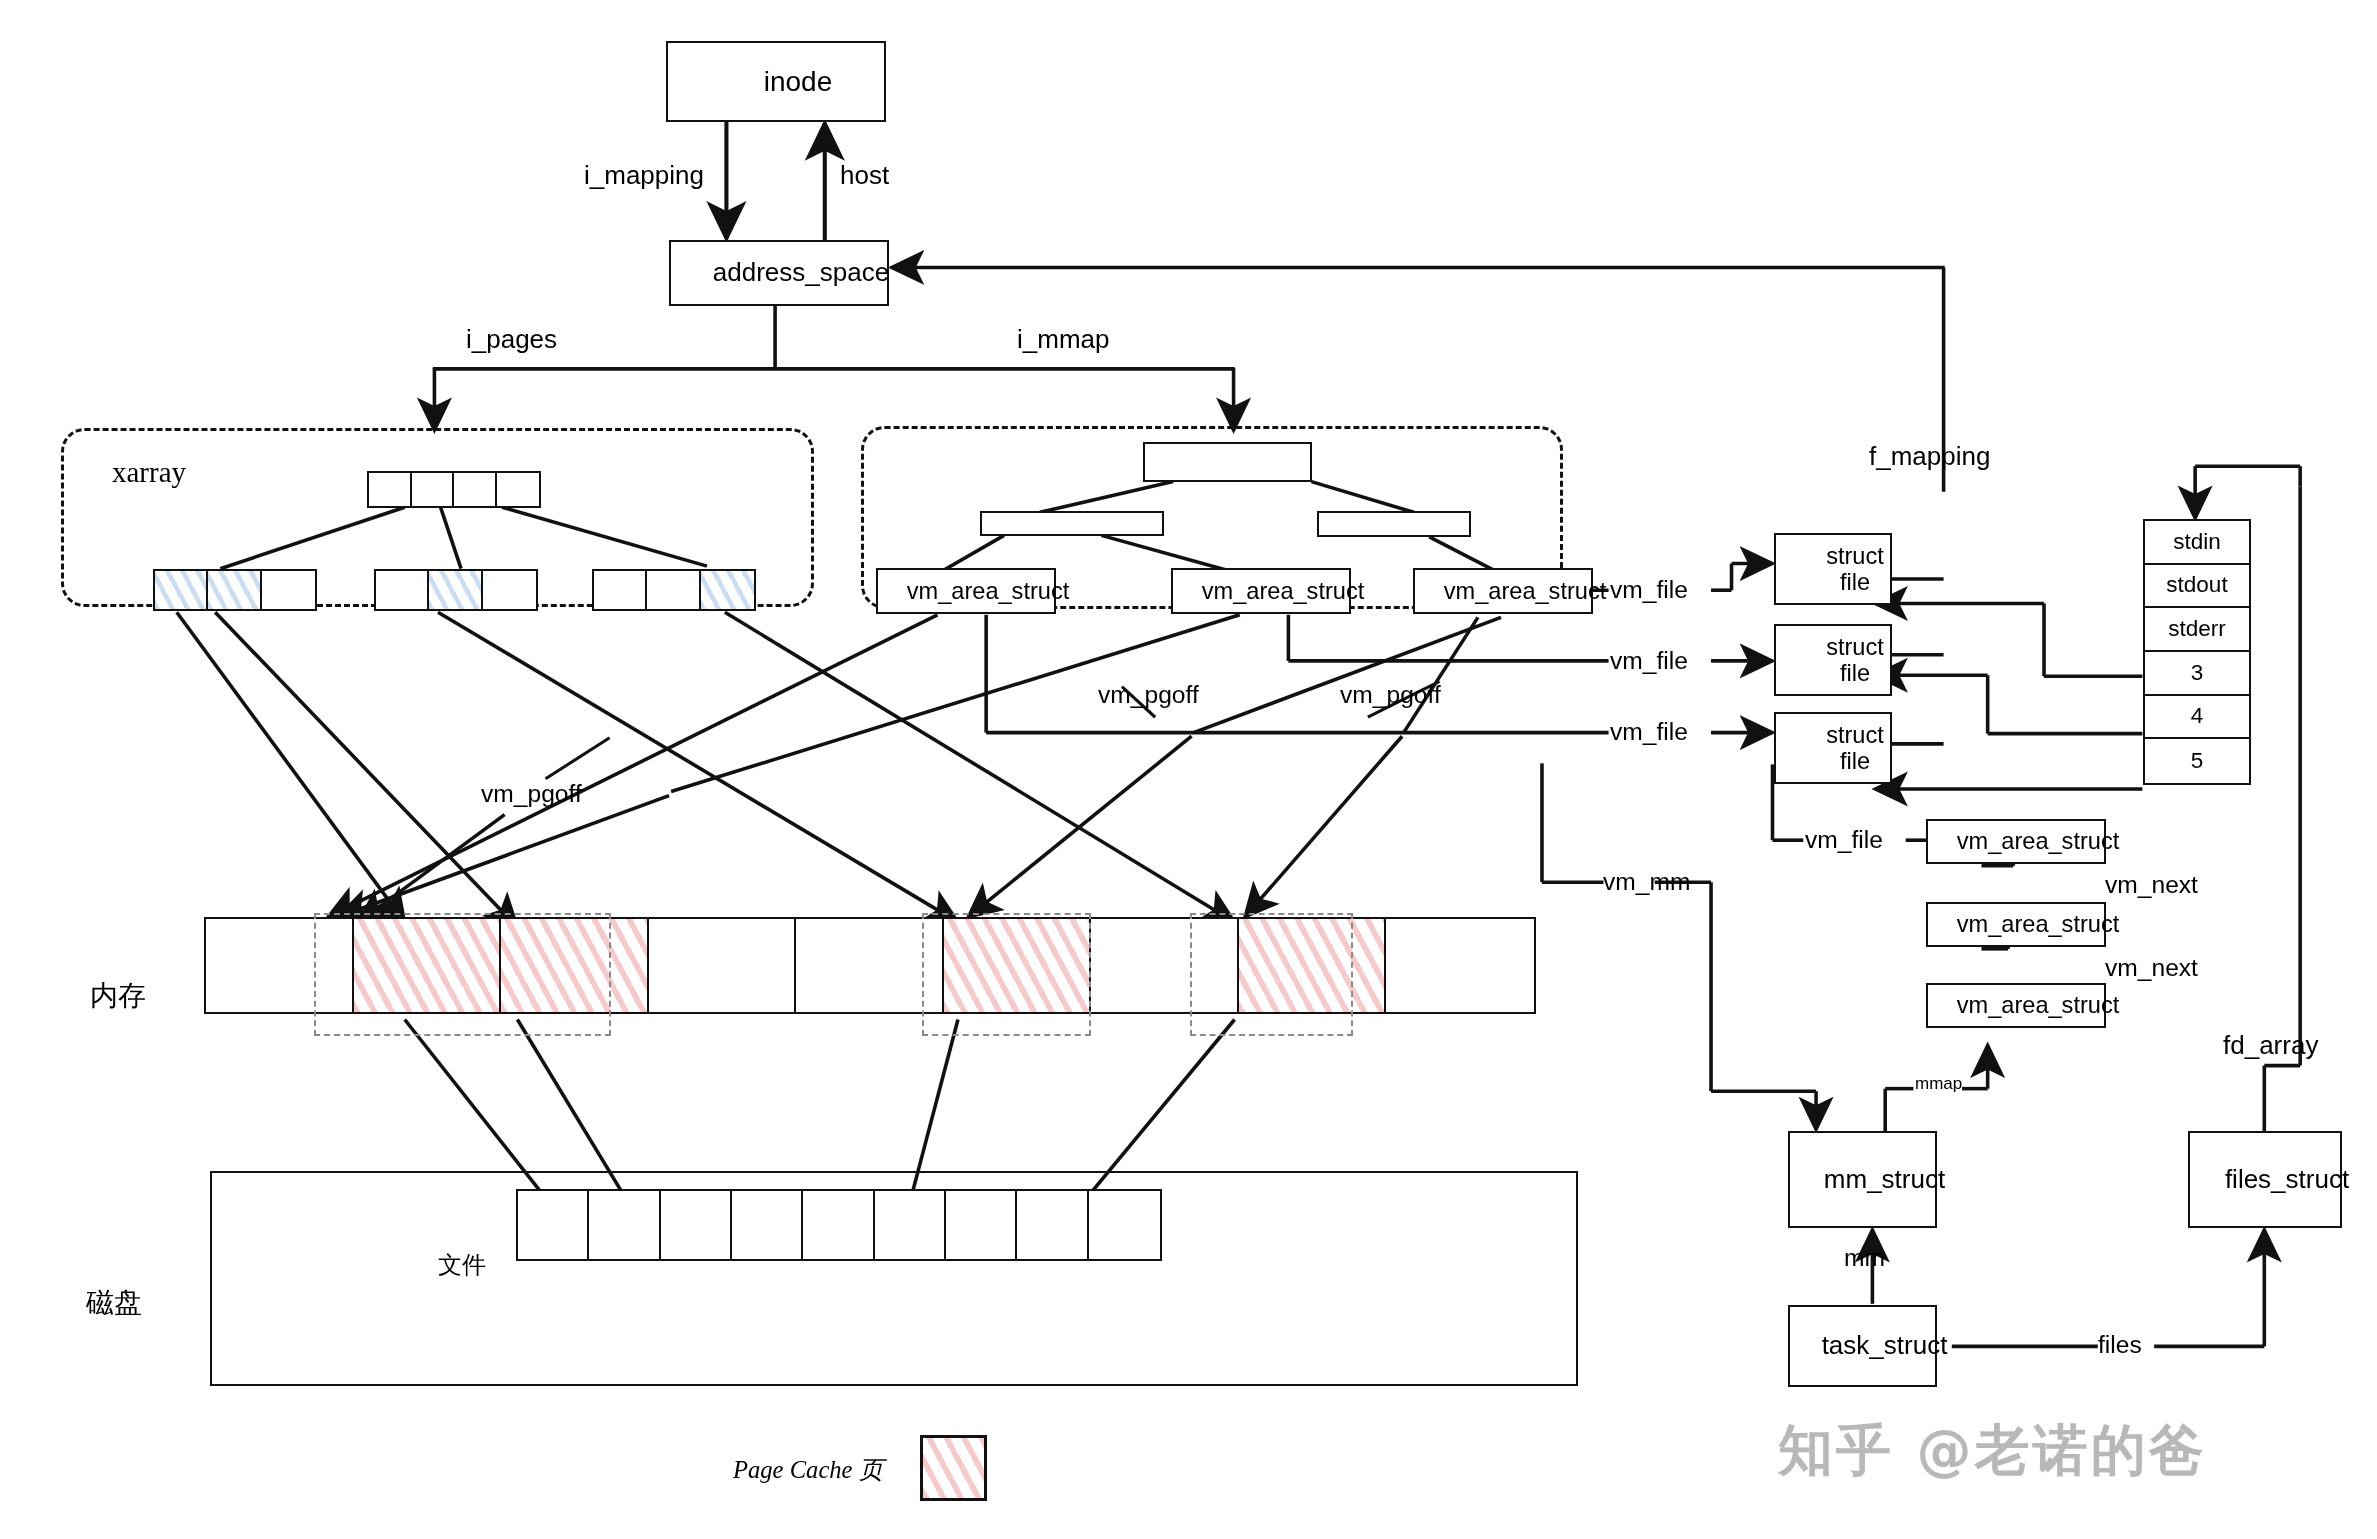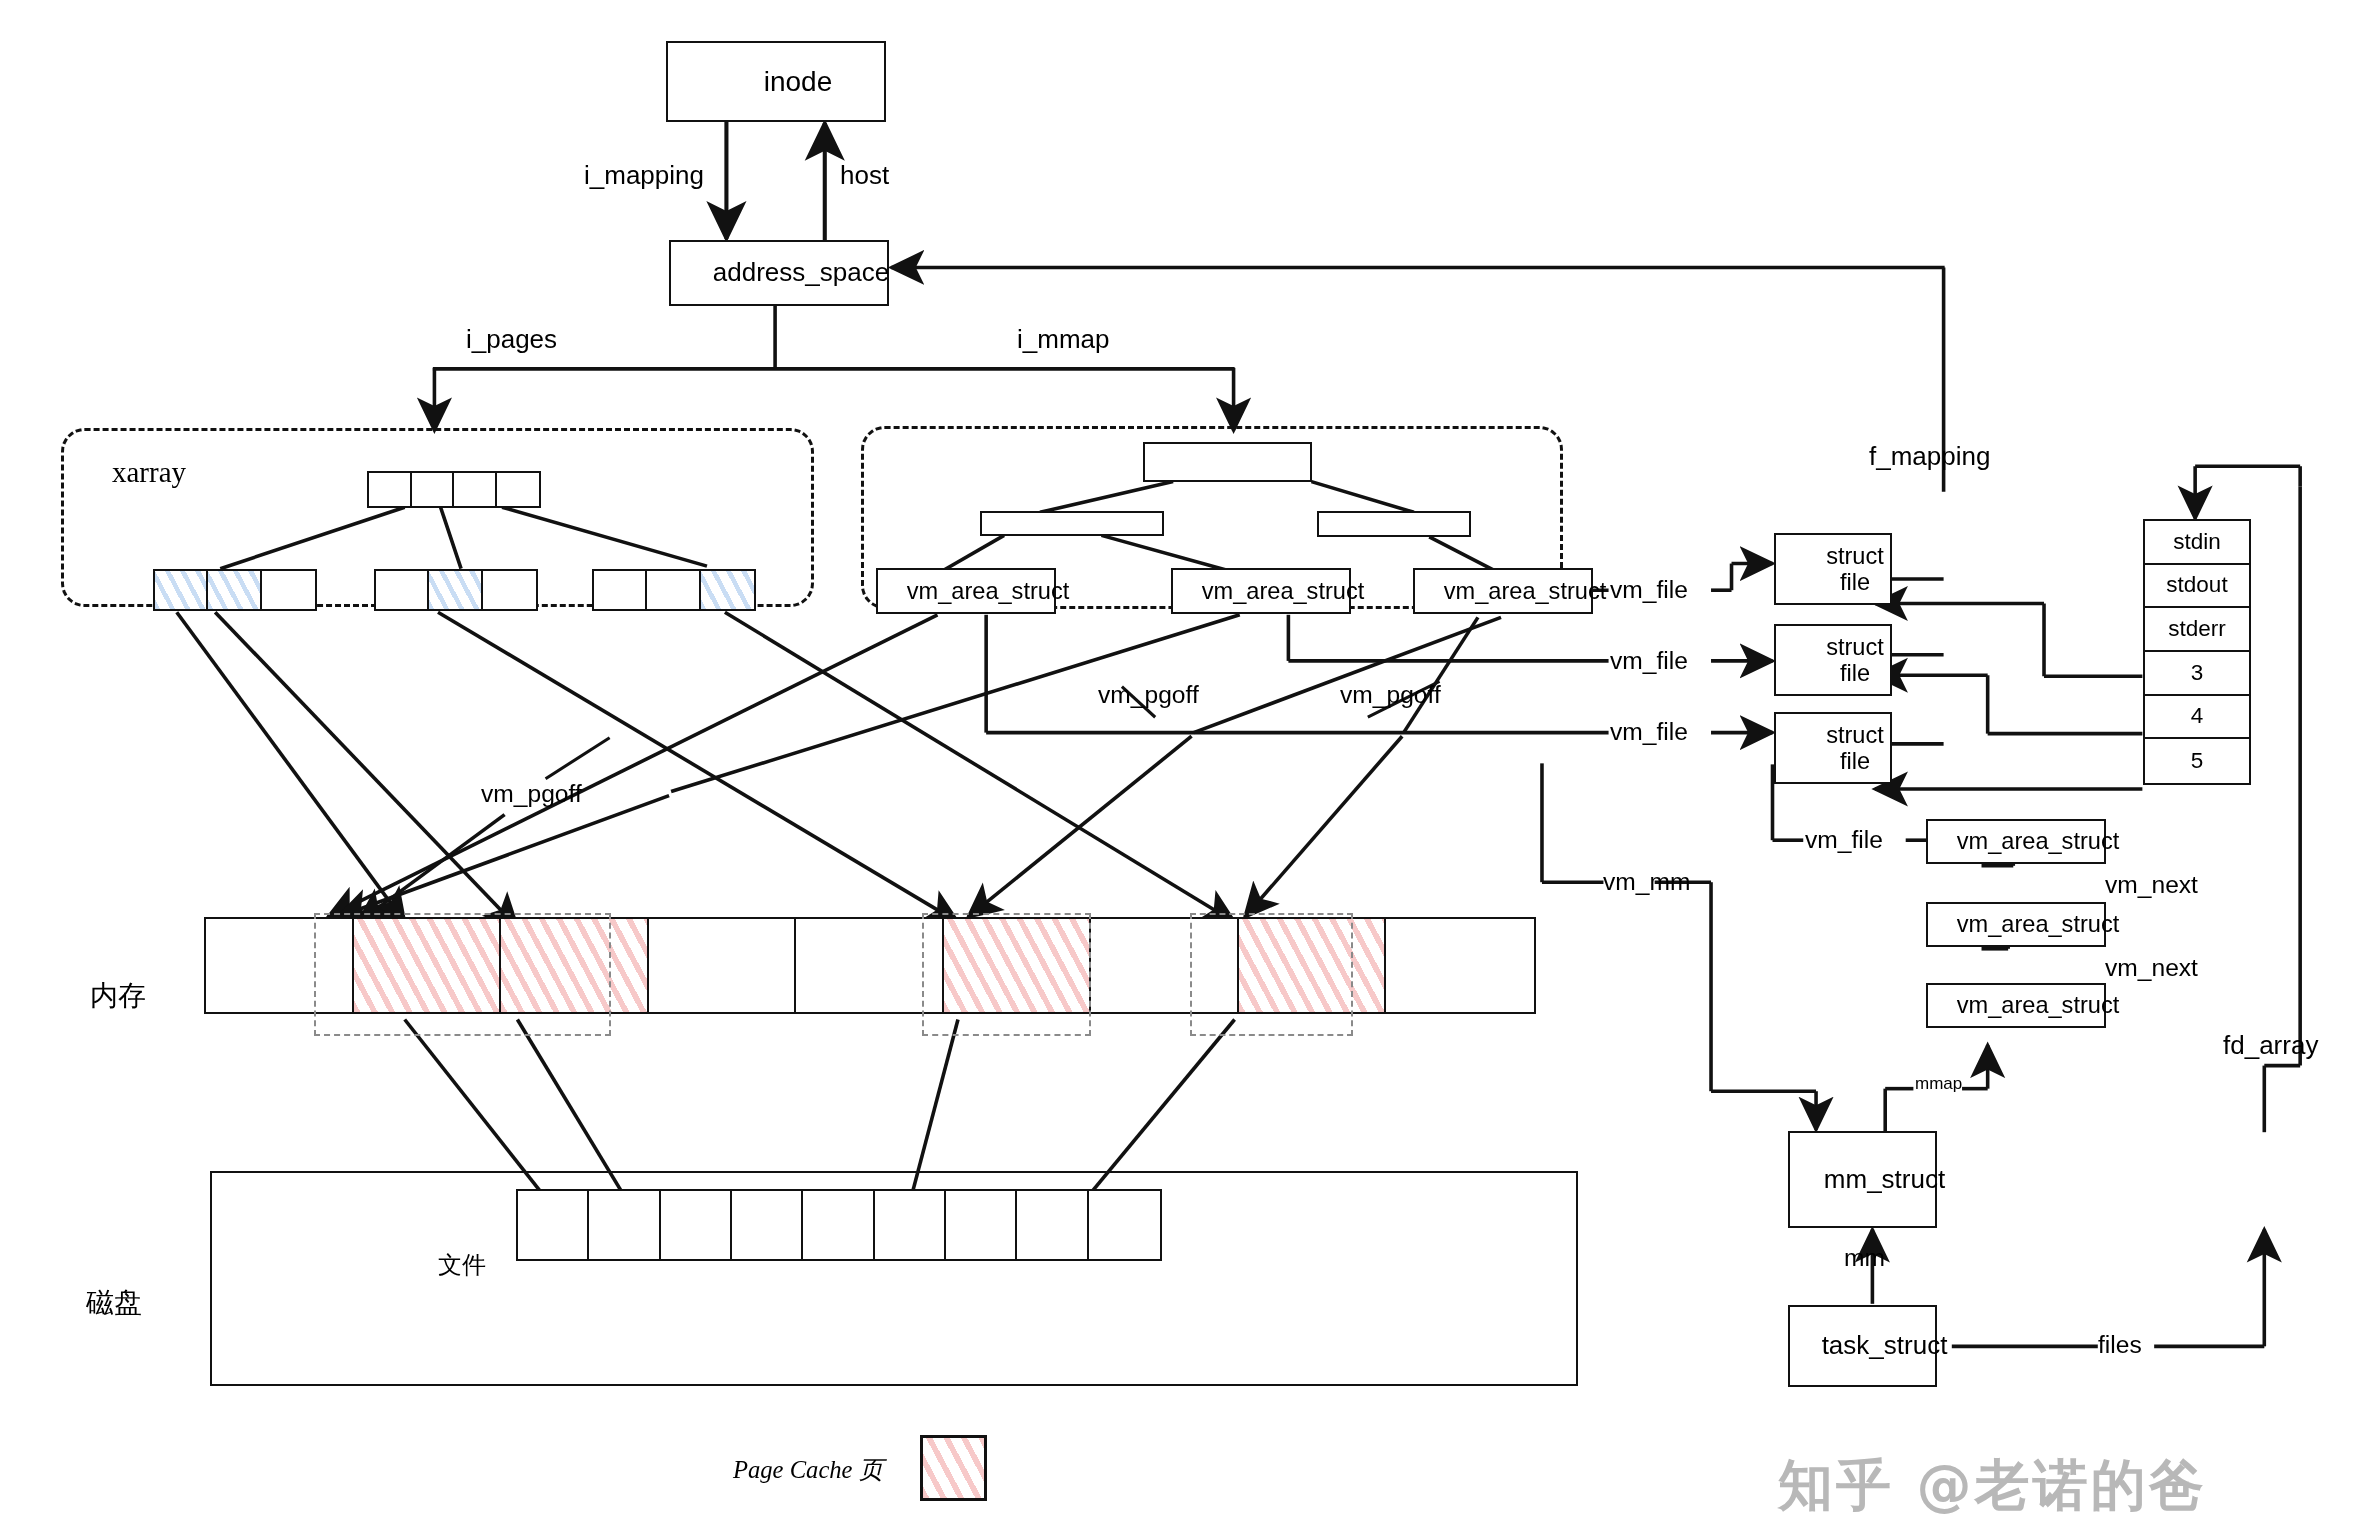--- a/index.html
+++ b/index.html
@@ -248,20 +248,21 @@
   <div class="box" style="left:1926px; top:819px; width:180px; height:45px; font-size:23.6px;">vm_area_struct</div>
   <div class="box" style="left:1926px; top:902px; width:180px; height:45px; font-size:23.6px;">vm_area_struct</div>
   <div class="box" style="left:1926px; top:983px; width:180px; height:45px; font-size:23.6px;">vm_area_struct</div>
 
   <span class="lbl" style="left:2105px; top:871px; font-size:24.6px;">vm_next</span>
   <span class="lbl" style="left:2105px; top:954px; font-size:24.6px;">vm_next</span>
   <span class="lbl" style="left:1915px; top:1074px; font-size:17px;">mmap</span>
 
   <div class="box" style="left:1788px; top:1131px; width:149px; height:97px; font-size:26px;">mm_struct</div>
   <div class="box" style="left:1788px; top:1305px; width:149px; height:82px; font-size:26px;">task_struct</div>
+  <div class="box" style="left:2188px; top:1131px; width:154px; height:97px; font-size:26px;">files_struct</div>
 
   <span class="lbl" style="left:1844px; top:1244px; font-size:24.6px;">mm</span>
   <span class="lbl" style="left:2098px; top:1331px; font-size:24.6px;">files</span>
 
   <span class="lbl cjk" style="left:90px; top:942px; font-size:28px;">内存</span>
 
   <div class="cellrow" style="left:204px; top:917px; width:1332px; height:97px;">
     <div style="width:11.11%"></div>
     <div class="hatch-pink" style="width:11.11%"></div>
     <div class="hatch-pink" style="width:11.11%"></div>
@@ -290,16 +291,16 @@
     <div style="width:11.11%"></div>
     <div style="width:11.11%"></div>
     <div style="width:11.11%"></div>
     <div style="width:11.11%"></div>
     <div style="width:11.12%"></div>
   </div>
 
   <span class="lbl serif" style="left:733px; top:1453px; font-size:24.6px;font-style:italic;">Page Cache 页</span>
   <div class="legendsq hatch-pink" style="left:920px; top:1435px; width:67px; height:66px;"></div>
 
-  <span class="wm" style="left:1778px; top:1414px; font-size:55px;margin-top:35px;">知乎 @老诺的爸</span>
+  <span class="wm" style="left:1778px; top:1414px; font-size:55px;">知乎 @老诺的爸</span>
 
 </div>
 
 
 </body></html>

